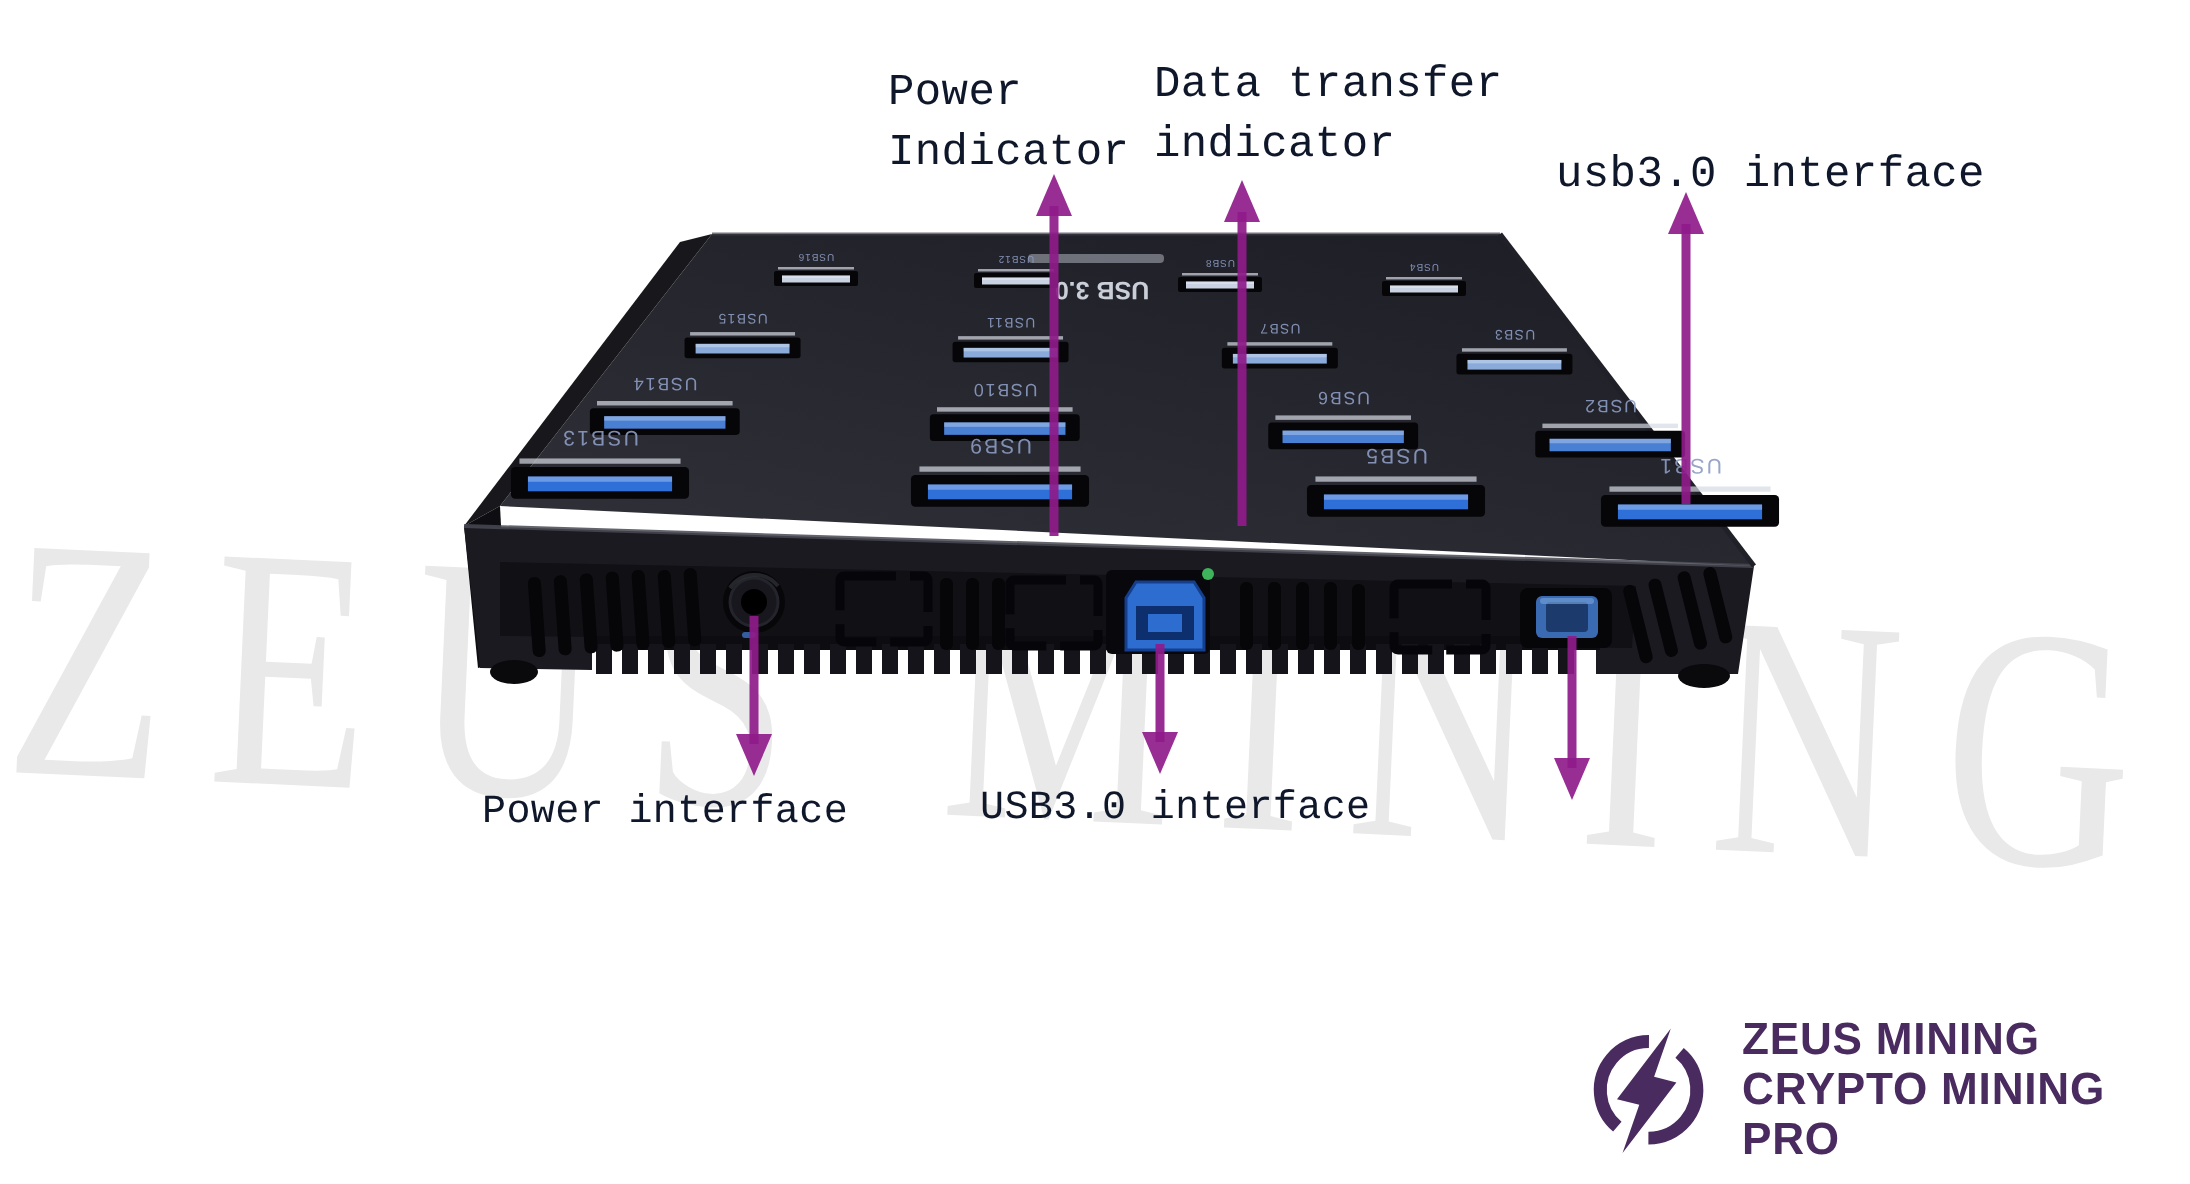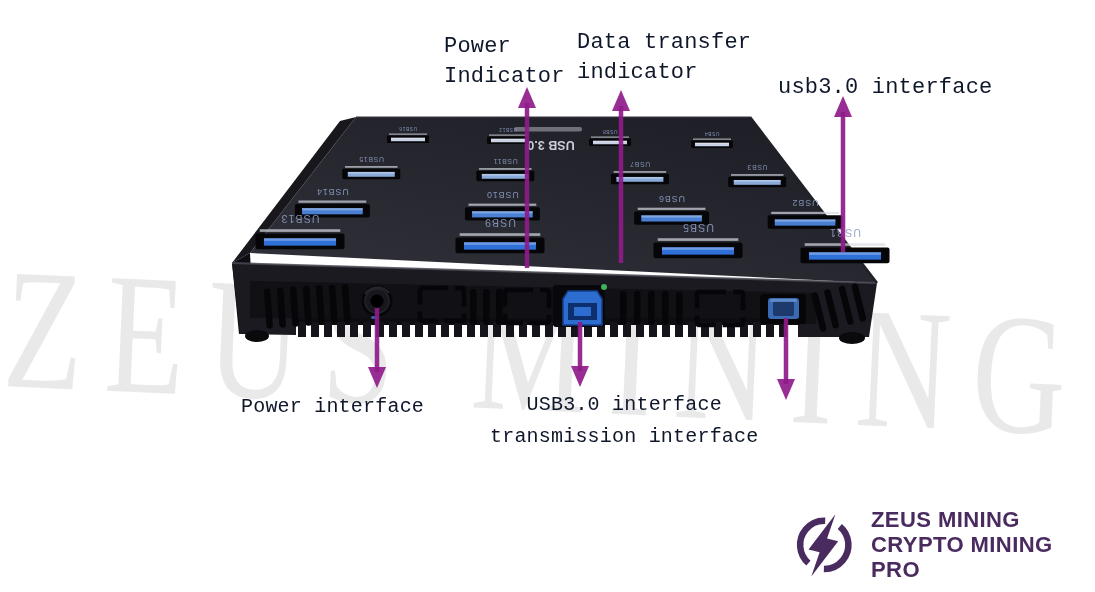--- a/index.html
+++ b/index.html
@@ -334,21 +334,20 @@
     <span>indicator</span>
   </div>
   <div class="ann" style="left:778px;top:73px;">
     <span>usb3.0 interface</span>
   </div>
   <div class="ann ann-bottom" style="left:241px;top:391px;">
     <span>Power interface</span>
   </div>
   <div class="ann ann-bottom" style="left:490px;top:389px;">
     <span>USB3.0 interface</span>
-    <span>transmission interface</span>
   </div>
 
   <div id="logo">
     <svg width="76" height="78" viewBox="0 0 76 78">
       <circle cx="38" cy="40" r="26" fill="none" stroke="#4a2b5f" stroke-width="7" stroke-dasharray="63.5 18.2" transform="rotate(-50 38 40)"></circle>
       <polygon points="50,7 21,45 33,48 24,74 53,36 41,33" fill="#4a2b5f"></polygon>
     </svg>
     <div class="logo-text">
       <span class="logo-line">ZEUS MINING</span>
       <span class="logo-line">CRYPTO MINING PRO</span>

